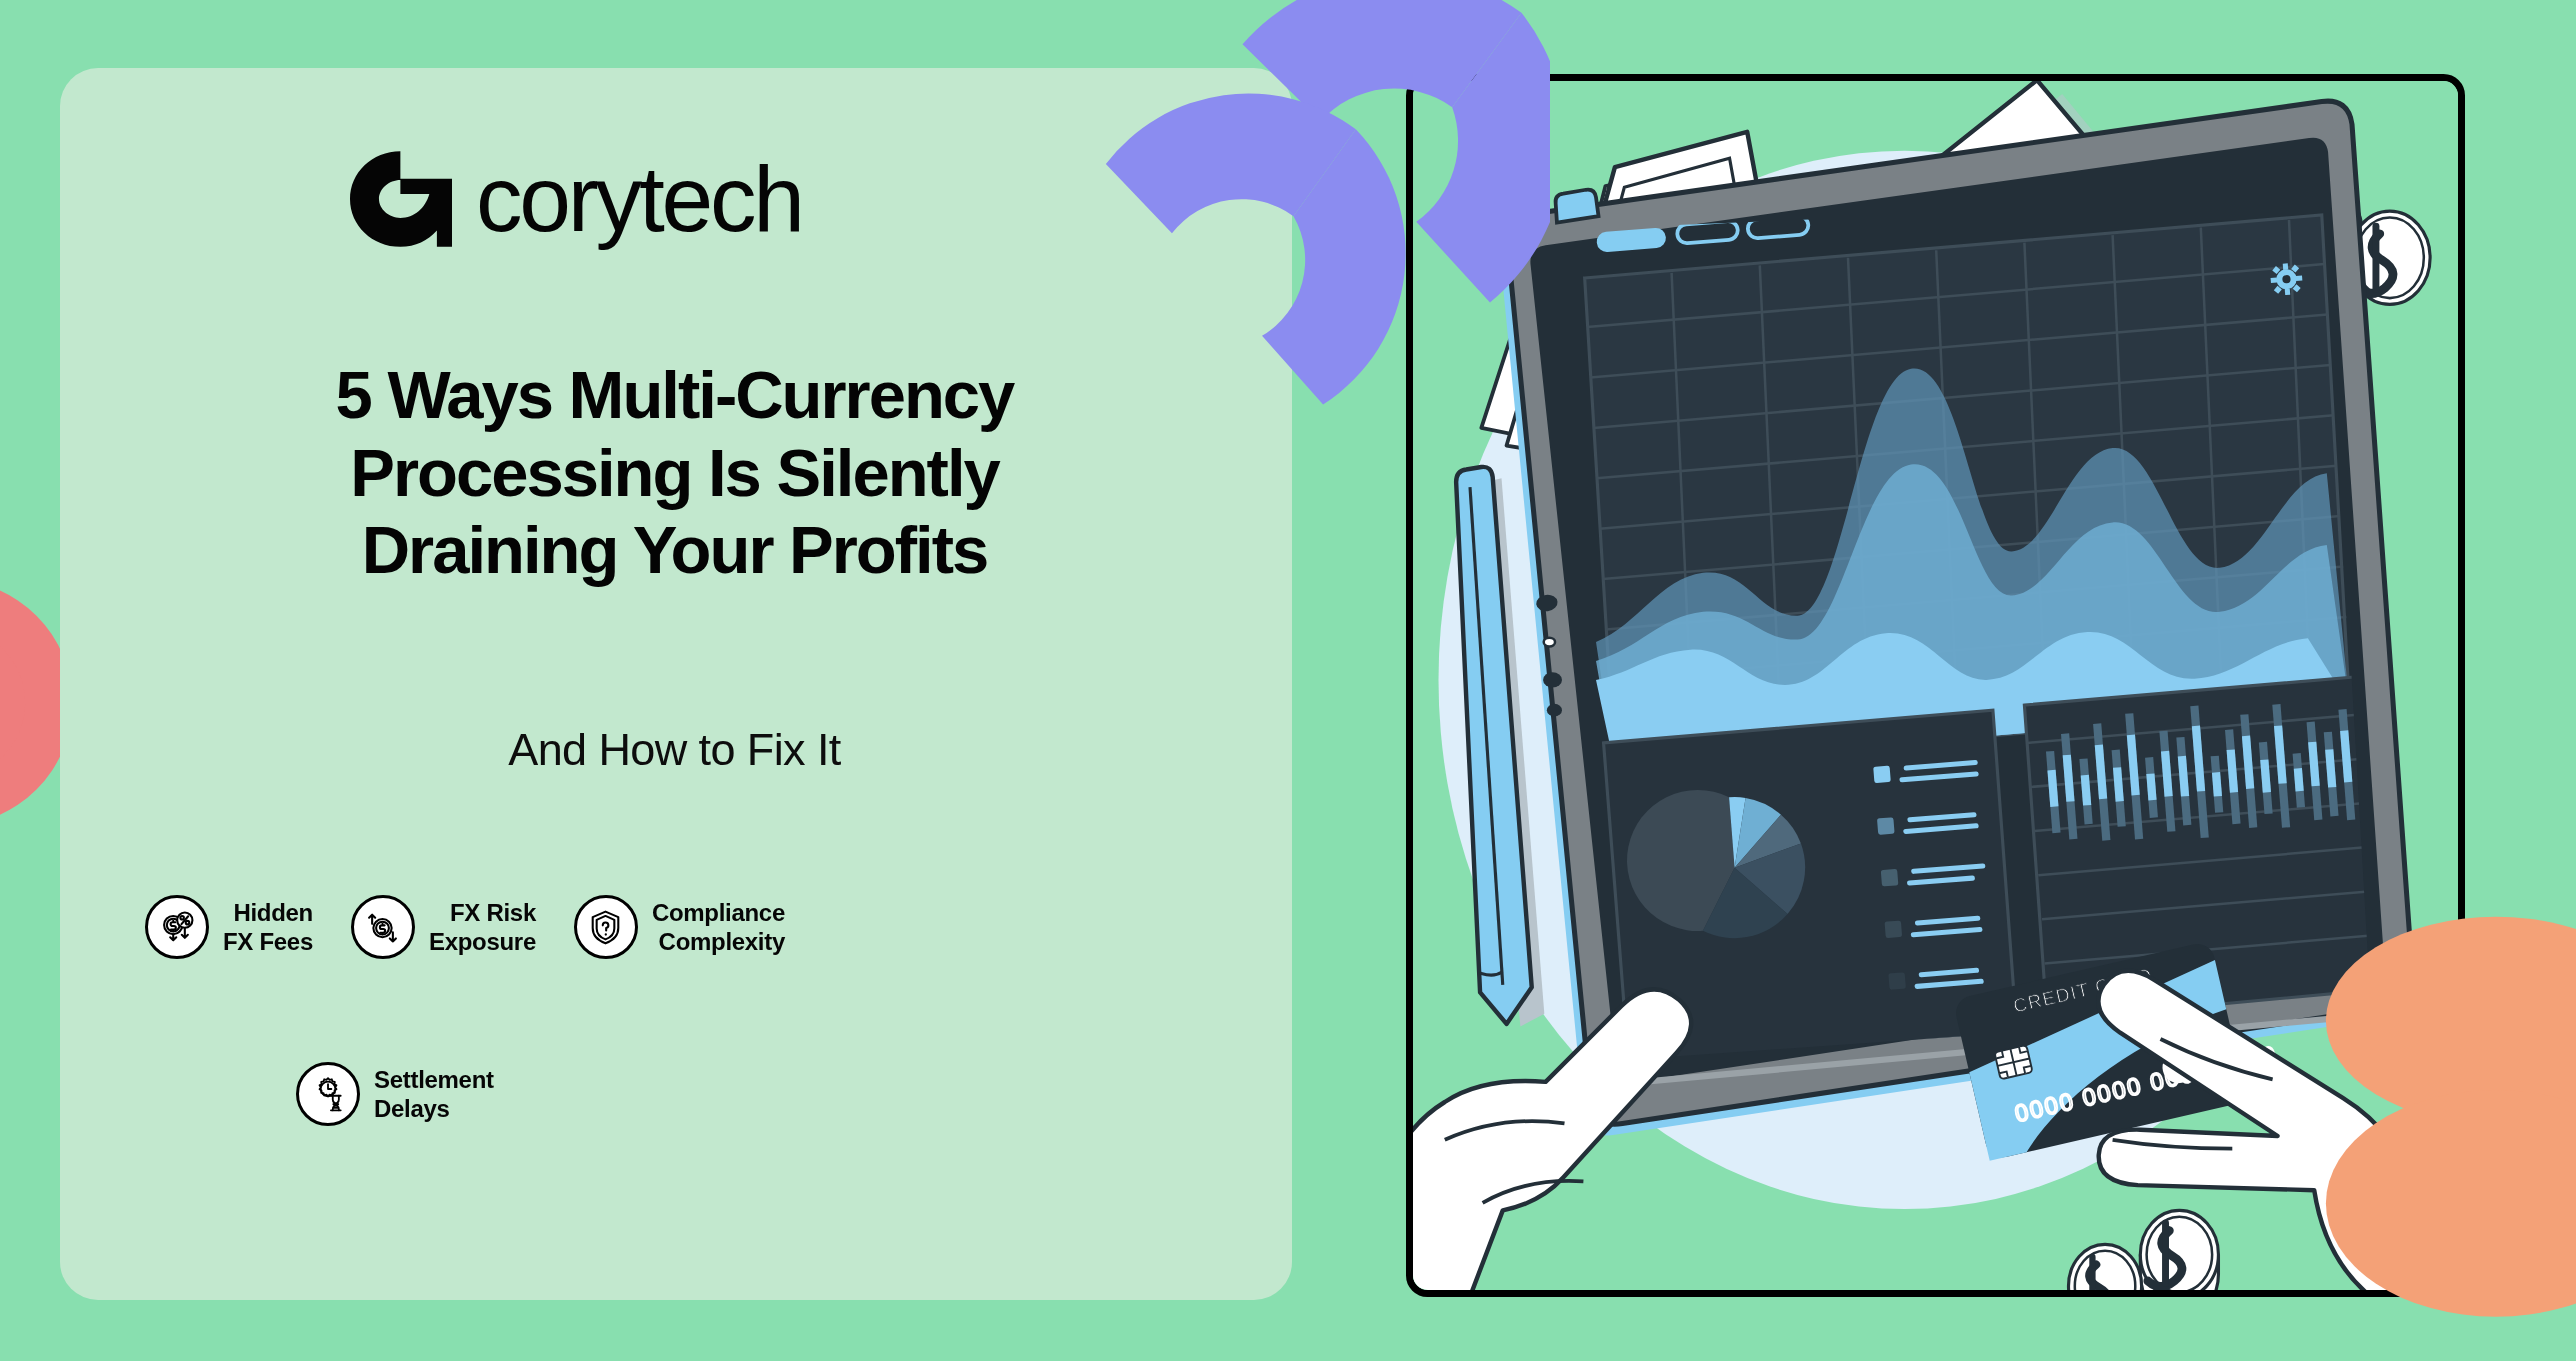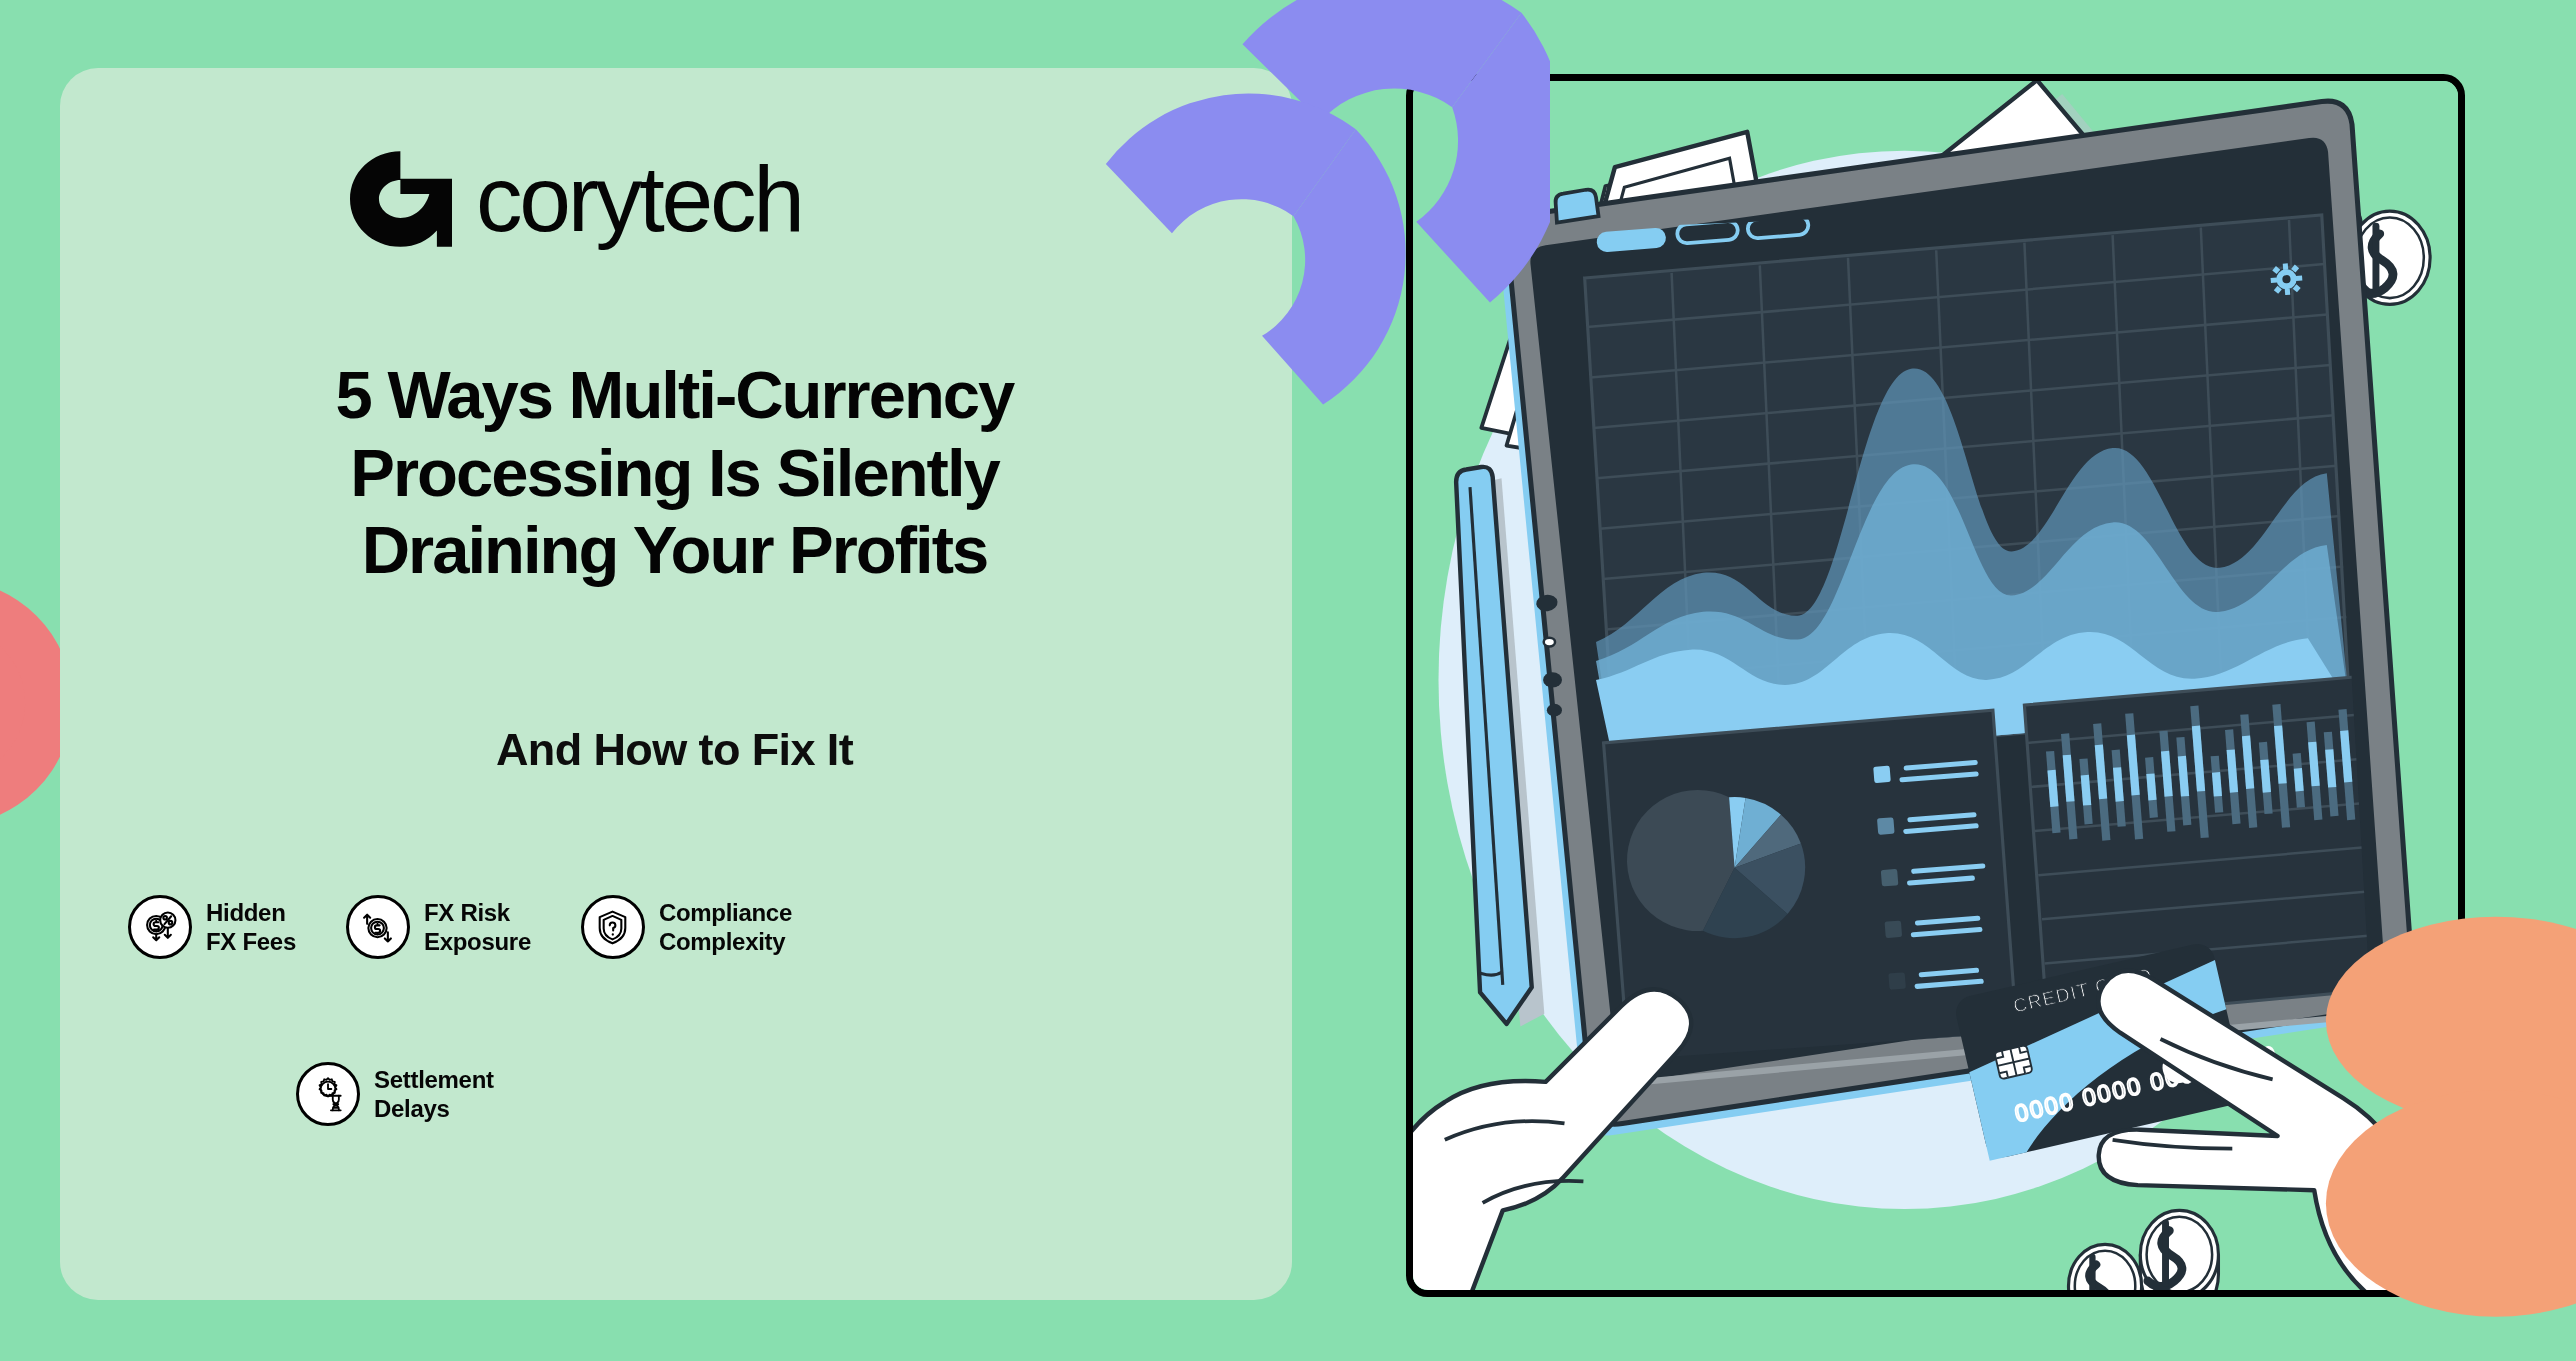--- a/index.html
+++ b/index.html
@@ -39,27 +39,27 @@
   
   #headline {
     position:absolute; left:82px; top:356px; width:1185px;
     text-align:center; z-index:6;
     font-size:67px; font-weight:700; line-height:1.16;
     letter-spacing:-2px; color:#040404;
   }
   #subhead {
     position:absolute; left:82px; top:724px; width:1185px;
     text-align:center; z-index:6;
-    font-size:45px; font-weight:700; color:#0d0d0d;
+    font-size:45px; font-weight:400; color:#0d0d0d;
     letter-spacing:-0.6px;
   }
 
   
   .feat-row { position:absolute; display:flex; z-index:6; }
-  #feat-row-1 { left:128px; top:895px; gap:50px; }
+  #feat-row-1 { left:145px; top:895px; gap:38px;text-align:right; }
   #feat-row-2 { left:296px; top:1062px; gap:60px; }
 
   .feature { display:flex; align-items:center; gap:14px; }
   .feat-circle {
     width:64px; height:64px; flex:none; border-radius:50%;
     background:#ffffff; border:3.8px solid #000;
     display:flex; align-items:center; justify-content:center;
   }
   .feat-circle svg { width:39px; height:39px; display:block; }
   .feat-label {

